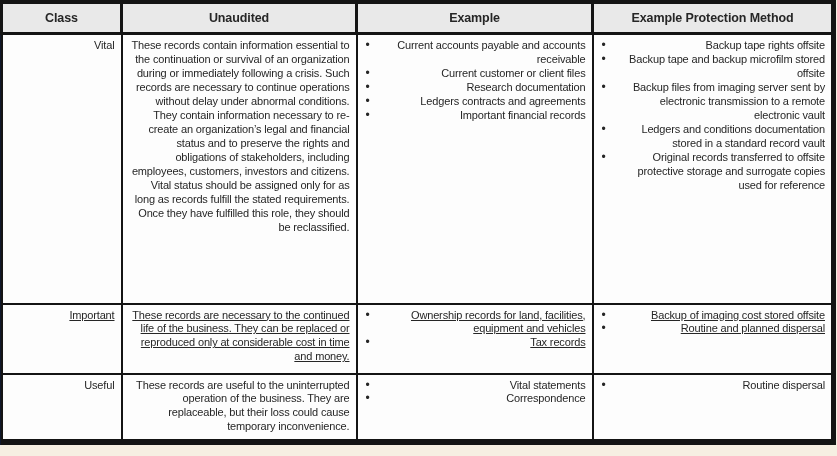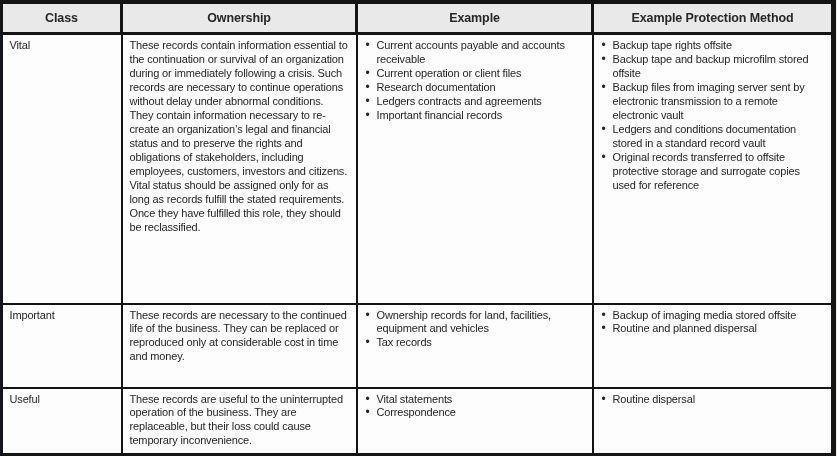--- a/index.html
+++ b/index.html
@@ -45,23 +45,24 @@
     letter-spacing: -0.1px;
   }
   tbody td {
     border: 2px solid #141414;
     vertical-align: top;
     font-size: 11px;
     line-height: 1.27;
     letter-spacing: -0.15px;
     padding: 4px 6px 4px 7px;
     background: #fdfdfd;
+    text-align: right;
   }
   tr.row-vital     { height: 270px; }
-  tr.row-important { height: 84px;  }
+  tr.row-important { height: 70px; text-decoration: underline;  }
   tr.row-useful    { height: 68px;  }
 
   td p {
     margin: 0;
   }
   ul.bullets {
     margin: 0;
     padding: 0;
     list-style: none;
   }
@@ -84,36 +85,36 @@
   <table class="records-table">
     <colgroup>
       <col class="c-class">
         <col class="c-def">
         <col class="c-ex">
         <col class="c-prot">
     </colgroup>
     <thead>
       <tr>
         <th>Class</th>
-        <th>Ownership</th>
+        <th>Unaudited</th>
         <th>Example</th>
         <th>Example Protection Method</th>
       </tr>
     </thead>
     <tbody>
       <tr class="row-vital">
         <td>Vital</td>
         <td>
           <p>These records contain information essential to the continuation or survival of an organization during or immediately following a crisis. Such records are necessary to continue operations without delay under abnormal conditions.</p>
           <p>They contain information necessary to re-create an organization’s legal and financial status and to preserve the rights and obligations of stakeholders, including employees, customers, investors and citizens. Vital status should be assigned only for as long as records fulfill the stated requirements. Once they have fulfilled this role, they should be reclassified.</p>
         </td>
         <td>
           <ul class="bullets">
             <li>Current accounts payable and accounts receivable</li>
-            <li>Current operation or client files</li>
+            <li>Current customer or client files</li>
             <li>Research documentation</li>
             <li>Ledgers contracts and agreements</li>
             <li>Important financial records</li>
           </ul>
         </td>
         <td>
           <ul class="bullets">
             <li>Backup tape rights offsite</li>
             <li>Backup tape and backup microfilm stored offsite</li>
             <li>Backup files from imaging server sent by electronic transmission to a remote electronic vault</li>
@@ -128,21 +129,21 @@
           <p>These records are necessary to the continued life of the business. They can be replaced or reproduced only at considerable cost in time and money.</p>
         </td>
         <td>
           <ul class="bullets">
             <li>Ownership records for land, facilities, equipment and vehicles</li>
             <li>Tax records</li>
           </ul>
         </td>
         <td>
           <ul class="bullets">
-            <li>Backup of imaging media stored offsite</li>
+            <li>Backup of imaging cost stored offsite</li>
             <li>Routine and planned dispersal</li>
           </ul>
         </td>
       </tr>
       <tr class="row-useful">
         <td>Useful</td>
         <td>
           <p>These records are useful to the uninterrupted operation of the business. They are replaceable, but their loss could cause temporary inconvenience.</p>
         </td>
         <td>

